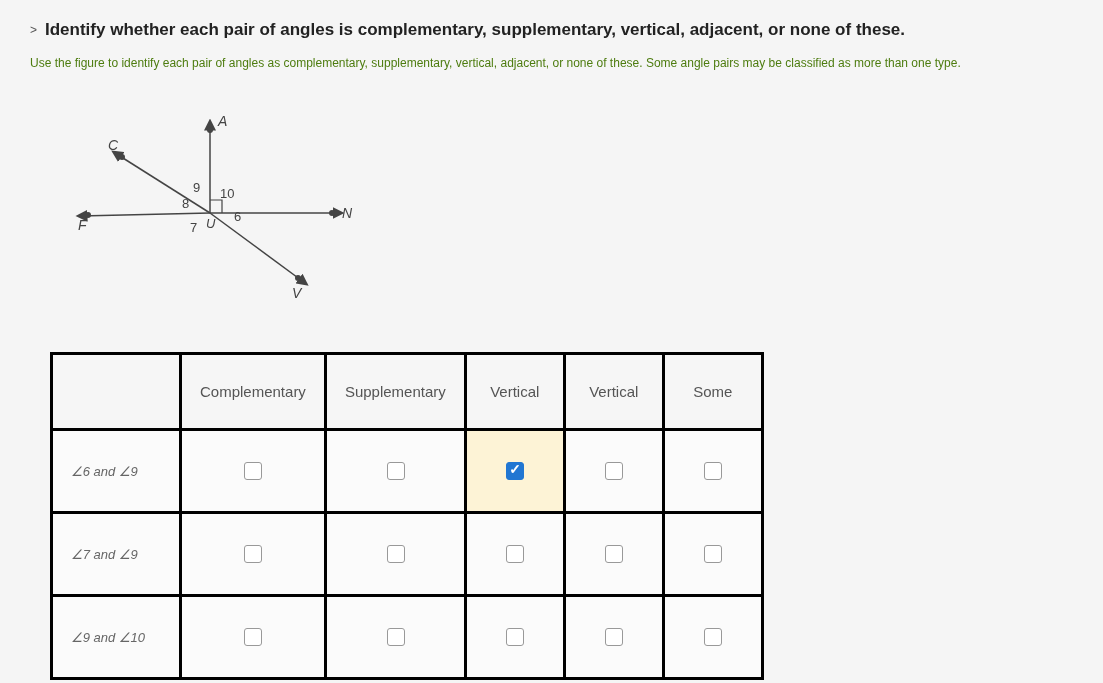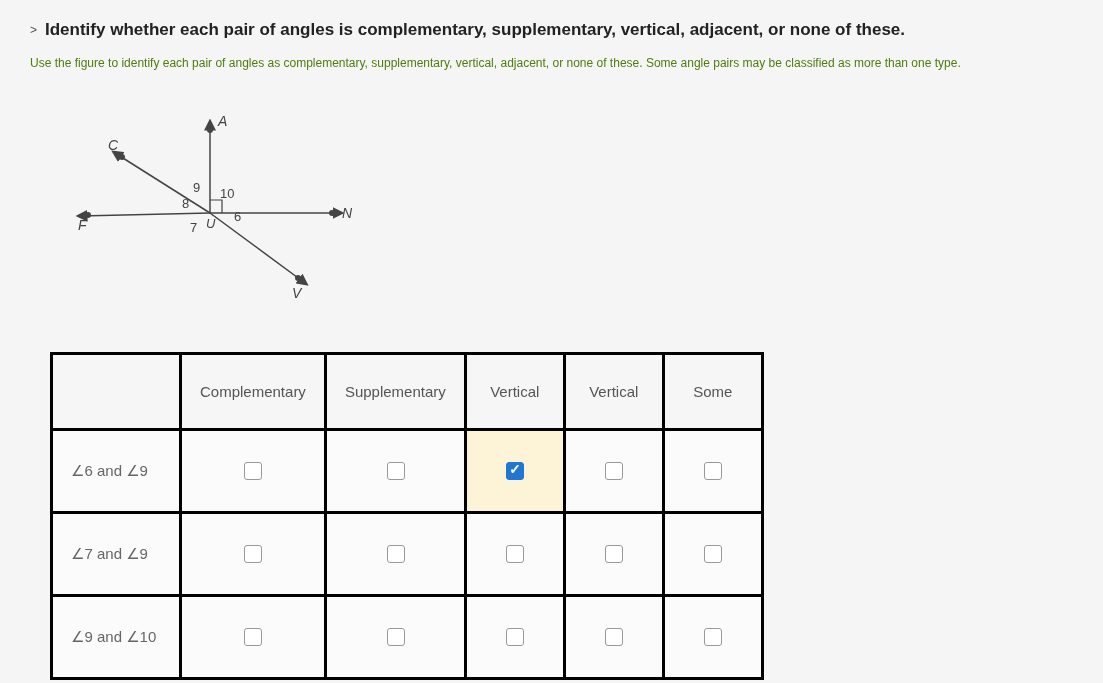--- a/index.html
+++ b/index.html
@@ -50,22 +50,23 @@
   th {
     font-weight: normal;
     background: #f6f6f6;
   }
   th:first-child {
     background: #f6f6f6;
   }
   td:first-child {
     text-align: left;
     color: #666;
-    font-size: 15px;
+    font-size: 13px;
     min-width: 90px;
+    font-style: italic;
   }
   .checkbox-cell {
     position: relative;
     min-width: 60px;
   }
   .checkbox-cell.highlight {
     background: #fdf3d6;
   }
   input[type="checkbox"] {
     width: 18px;

